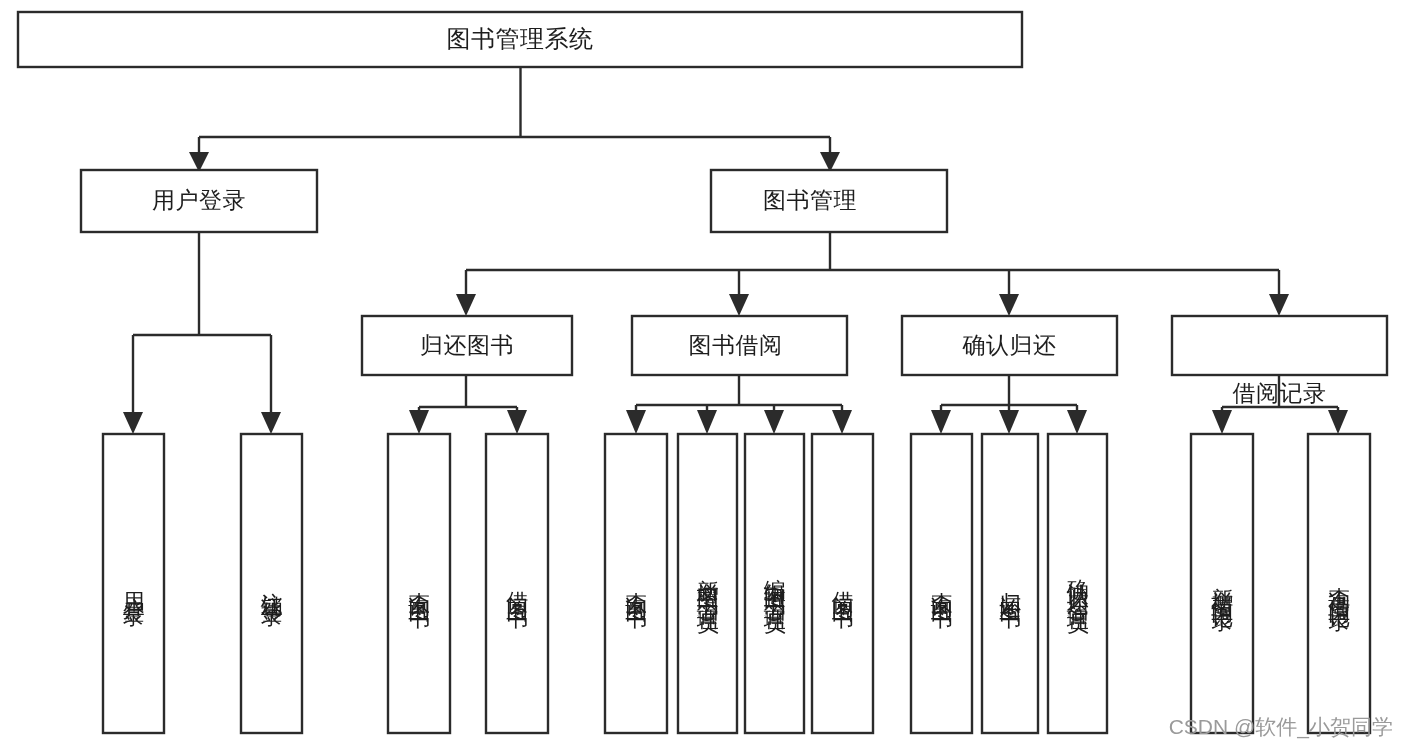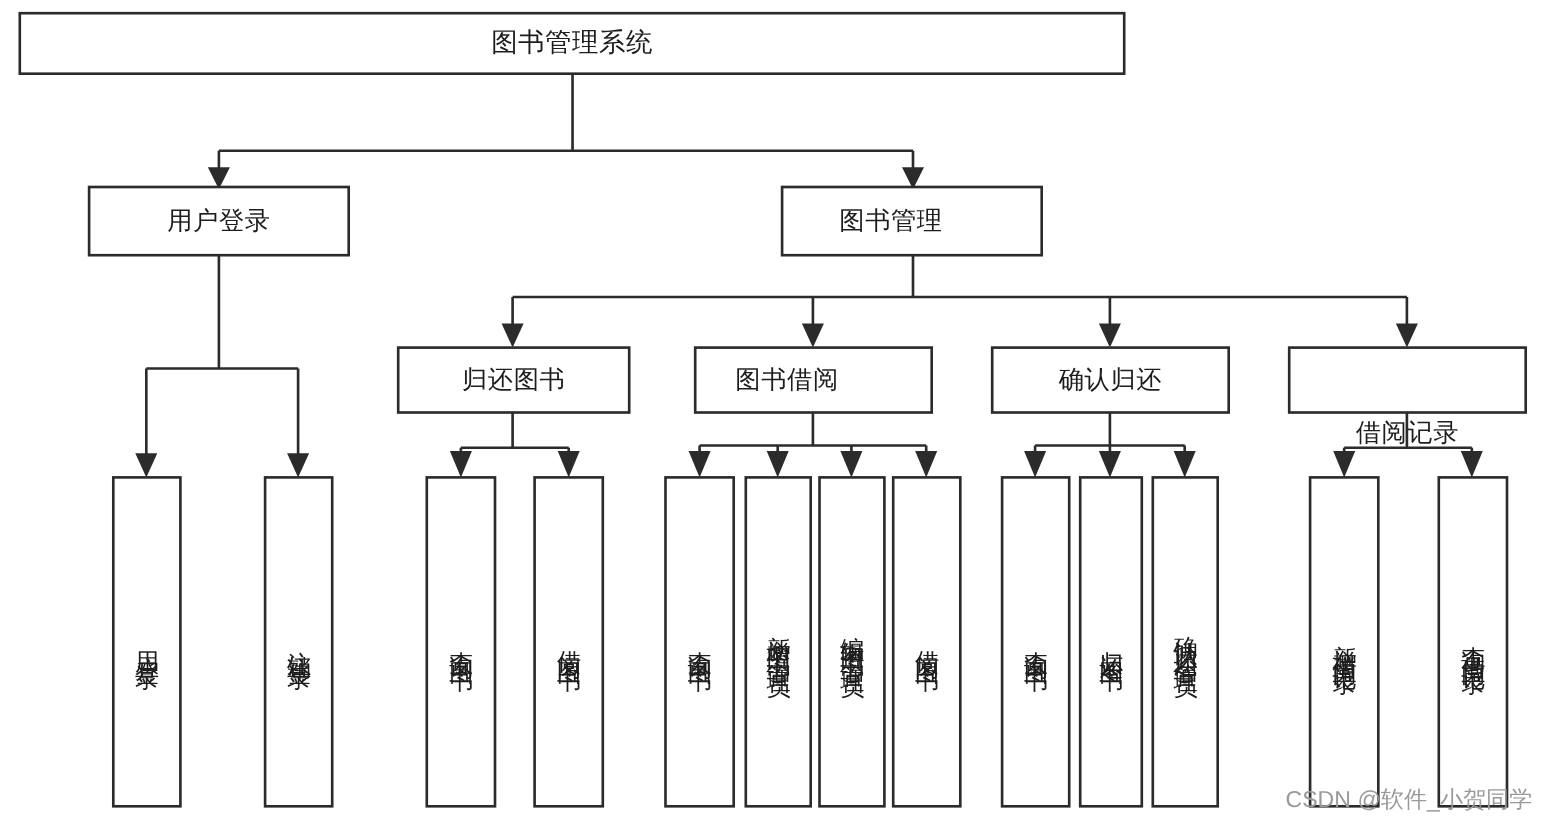--- a/index.html
+++ b/index.html
@@ -189,21 +189,21 @@
     <rect class="box" x="1191" y="434" width="62" height="299"></rect>
     <rect class="box" x="1308" y="434" width="62" height="299"></rect>
   </svg>
 
   <div class="label label-title" style="left:18px; top:12px; width:1004px; height:55px;text-align:right;">图书管理系统</div>
 
   <div class="label label-h" style="left:81px; top:170px; width:236px; height:62px;">用户登录</div>
   <div class="label label-h" style="left:692px; top:170px; width:236px; height:62px;border-radius:18px;">图书管理</div>
 
   <div class="label label-h" style="left:362px; top:316px; width:210px; height:59px;">归还图书</div>
-  <div class="label label-h" style="left:608px; top:316px; width:215px; height:59px;">图书借阅</div>
+  <div class="label label-h" style="left:628px; top:316px; width:215px; height:59px;">图书借阅</div>
   <div class="label label-h" style="left:902px; top:316px; width:215px; height:59px;">确认归还</div>
   <div class="label label-h" style="left:1172px; top:316px; width:215px; height:59px;margin-top:48px;">借阅记录</div>
 
   <div class="label label-v" style="left:103px; top:434px; width:61px; height:299px;">用户登录</div>
   <div class="label label-v" style="left:241px; top:434px; width:61px; height:299px;">注销登录</div>
 
   <div class="label label-v" style="left:388px; top:434px; width:62px; height:299px;">查询图书</div>
   <div class="label label-v" style="left:486px; top:434px; width:62px; height:299px;">借阅图书</div>
 
   <div class="label label-v" style="left:605px; top:434px; width:62px; height:299px;">查询图书</div>

